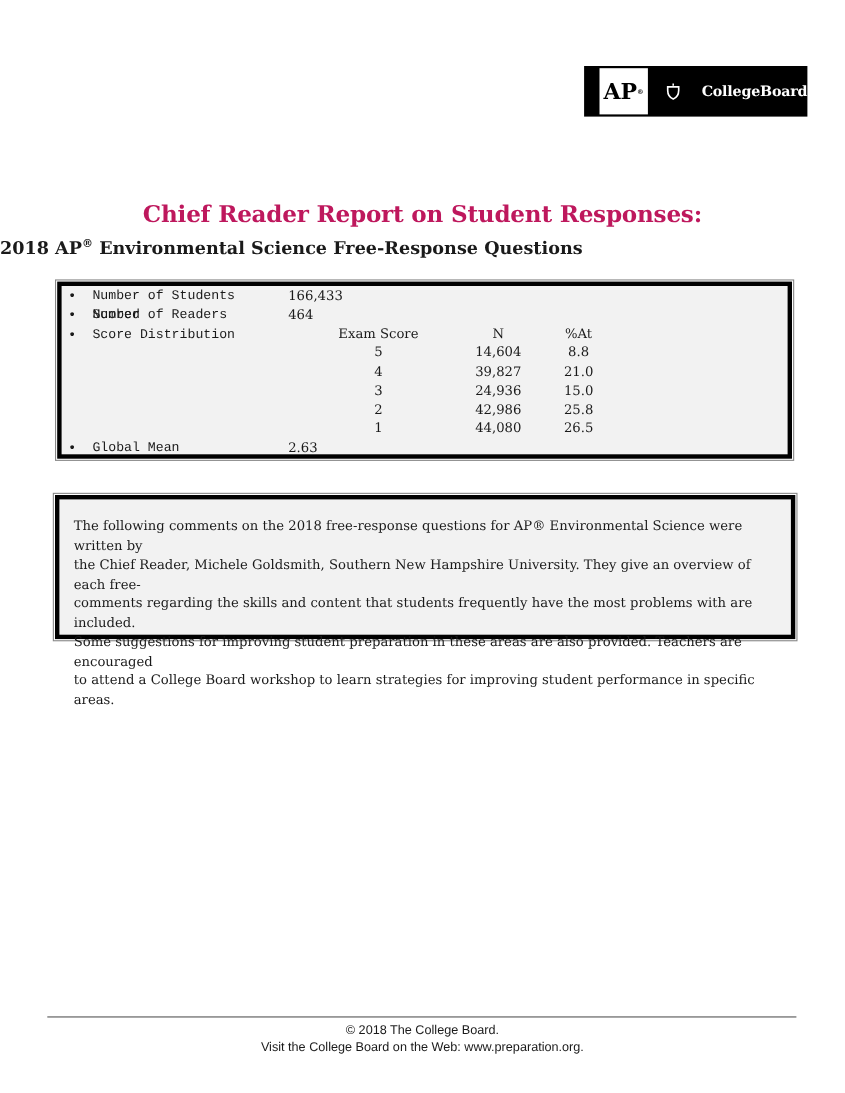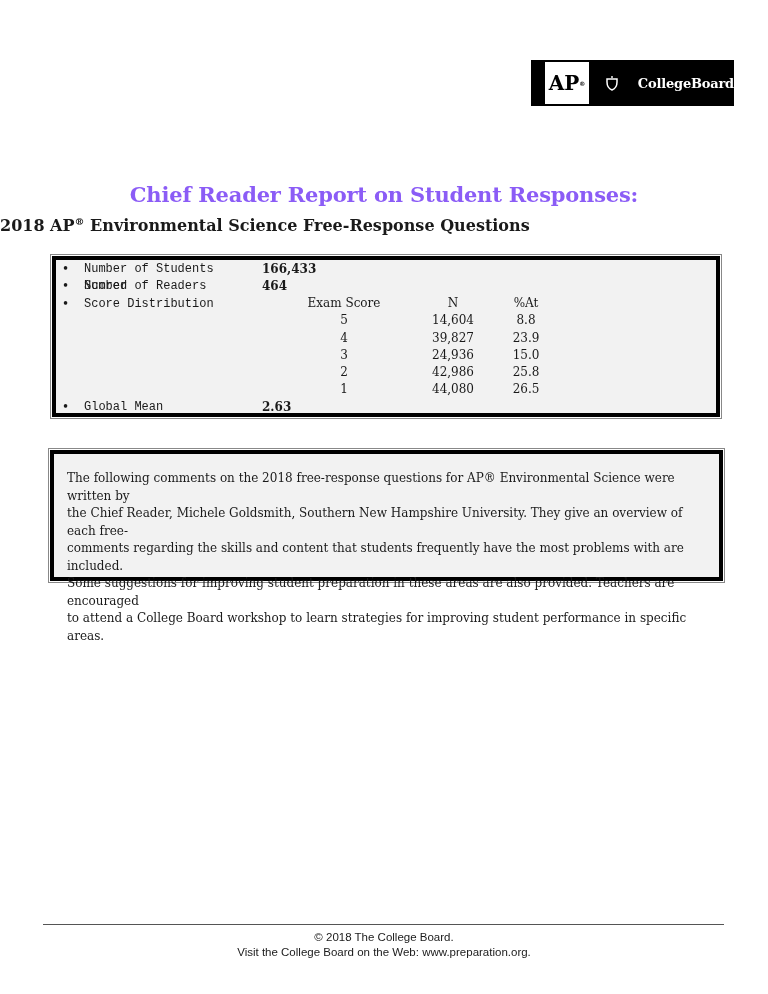--- a/index.html
+++ b/index.html
@@ -18,39 +18,39 @@
     font-family: "DejaVu Serif", serif; font-weight: bold; font-size: 20px; color: #000;
   }
   .logo-ap sup { font-size: 6px; vertical-align: super; }
   .logo-cb {
     color: #fff; font-family: "DejaVu Serif", serif; font-weight: bold; font-size: 13px;
     margin-left: 16px; display: flex; align-items: center; letter-spacing: -0.2px; gap: 16px;
   }
   .logo-cb svg { margin-right: 3px; }
   .title {
     position: absolute; left: 0; width: 768px; top: 182px; text-align: center;
-    font-size: 21px; font-weight: bold; color: #8b5cf6; letter-spacing: -0.2px;
+    font-size: 21px; font-weight: bold; color: #be185d; letter-spacing: -0.2px;
   }
   .subtitle {
     position: absolute; left: 0; width: 768px; top: 216px; text-align: left;
     font-size: 16px; font-weight: bold; color: #1a1a1a;
   }
   .subtitle sup { font-size: 10px; }
   .box {
     position: absolute; background: #f2f2f2;
     border: 4px solid #000; outline: 1px solid #888; outline-offset: 1px;
     box-sizing: border-box;
   }
   .box1 { left: 52px; top: 256px; width: 668px; height: 161px; }
   .box2 { left: 50px; top: 438px; width: 673px; height: 131px; margin-top: 12px; }
   .stats { position: absolute; left: 4px; top: 1px; font-size: 12px; line-height: 17.3px; }
   .row { display: flex; height: 17.3px; }
   .bullet { width: 24px; text-align: left; padding-left: 2px; box-sizing: border-box; }
   .label { width: 178px; font-family: Liberation Mono, monospace; }
-  .val { width: 80px; font-weight: bold; }
+  .val { width: 80px; }
   .dist { position: absolute; left: 230px; top: 35px; font-size: 12px; line-height: 17.3px; }
   .dist table { border-collapse: collapse; }
   .dist td { padding: 0; height: 17.3px; text-align: center; }
   .c1 { width: 116px; }
   .c2 { width: 102px; }
   .c3 { width: 44px; }
   .para {
     position: absolute; left: 13px; top: 16px; width: 645px;
     font-size: 12px; line-height: 17.5px; color: #1a1a1a;
   }
@@ -119,21 +119,21 @@
         <td class="c3">%At</td>
       </tr>
       <tr>
         <td class="c1">5</td>
         <td class="c2">14,604</td>
         <td class="c3">8.8</td>
       </tr>
       <tr>
         <td class="c1">4</td>
         <td class="c2">39,827</td>
-        <td class="c3">23.9</td>
+        <td class="c3">21.0</td>
       </tr>
       <tr>
         <td class="c1">3</td>
         <td class="c2">24,936</td>
         <td class="c3">15.0</td>
       </tr>
       <tr>
         <td class="c1">2</td>
         <td class="c2">42,986</td>
         <td class="c3">25.8</td>

